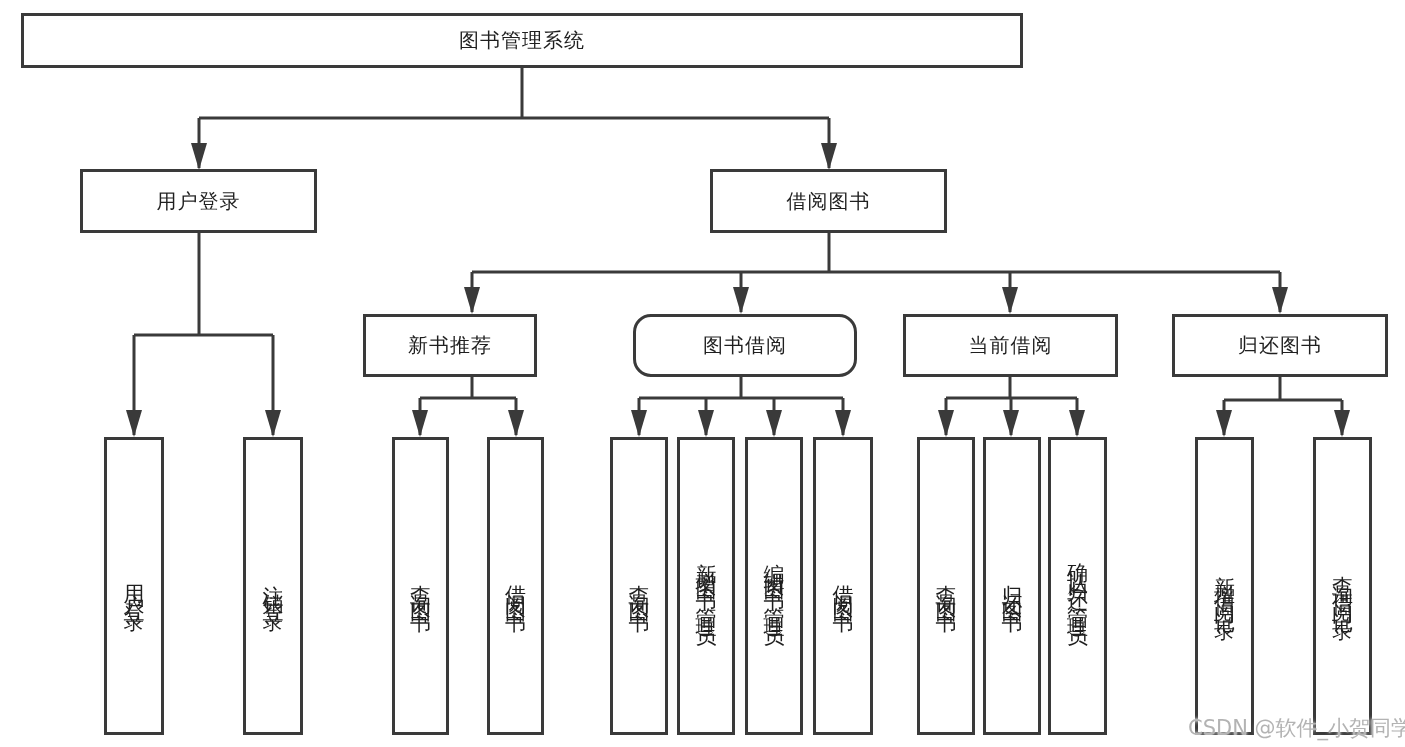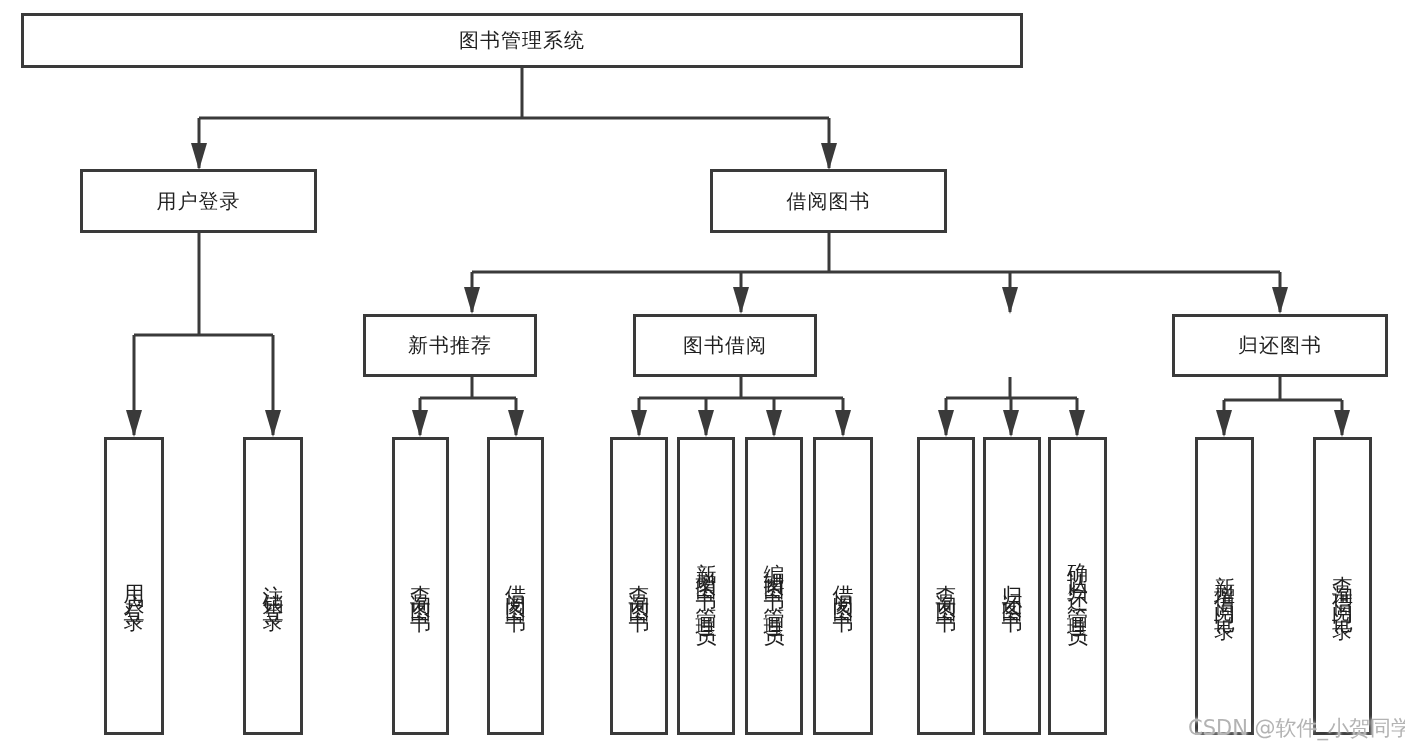--- a/index.html
+++ b/index.html
@@ -75,21 +75,22 @@
       <polygon points="1334,410 1350,410 1342,437"></polygon>
     </g>
   </svg>
 
   <div class="node h-node" style="left:21px;top:13px;width:1002px;height:55px;">图书管理系统</div>
 
   <div class="node h-node" style="left:80px;top:169px;width:237px;height:64px;">用户登录</div>
   <div class="node h-node" style="left:710px;top:169px;width:237px;height:64px;">借阅图书</div>
 
   <div class="node h-node" style="left:363px;top:314px;width:174px;height:63px;">新书推荐</div>
-  <div class="node h-node" style="left:633px;top:314px;width:184px;height:63px;">图书借阅</div>
+  <div class="node h-node" style="left:633px;top:314px;width:224px;height:63px;border-radius:18px;">图书借阅</div>
+  <div class="node h-node" style="left:903px;top:314px;width:215px;height:63px;">当前借阅</div>
   <div class="node h-node" style="left:1172px;top:314px;width:216px;height:63px;">归还图书</div>
 
   <div class="node v-node" style="left:104px;top:437px;width:60px;height:298px;">
     <span>用户登录</span>
   </div>
   <div class="node v-node" style="left:243px;top:437px;width:60px;height:298px;">
     <span>注销登录</span>
   </div>
 
   <div class="node v-node" style="left:392px;top:437px;width:57px;height:298px;">

